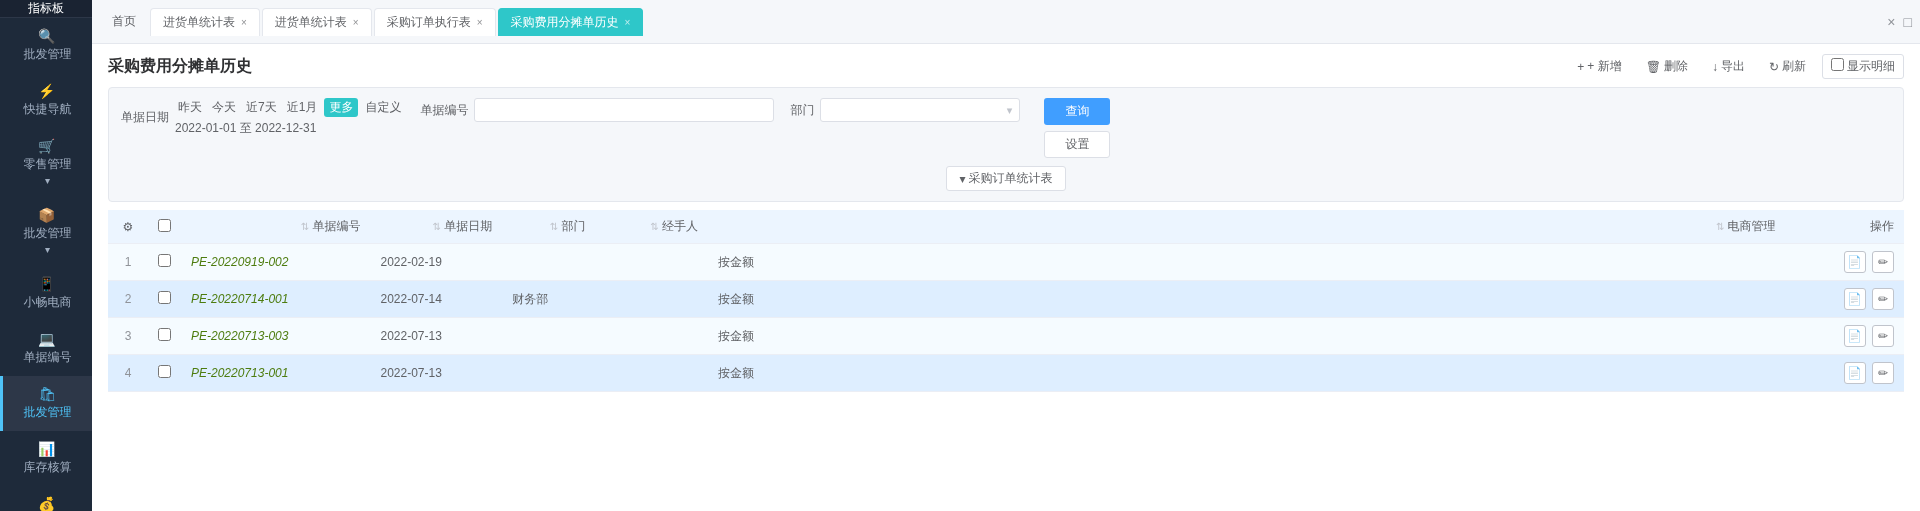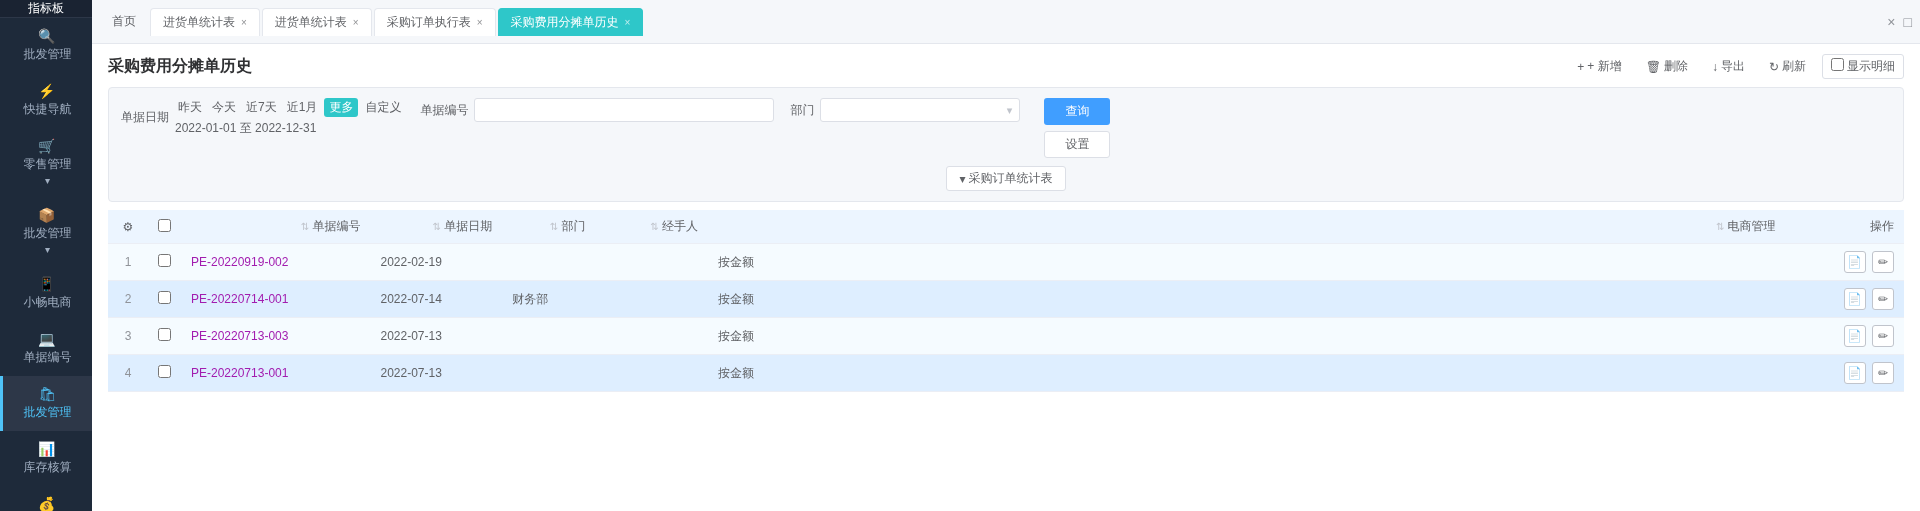--- a/index.html
+++ b/index.html
@@ -285,23 +285,24 @@
     .row-num {
       color: #909399;
       text-align: center;
       width: 40px;
     }
     .checkbox-cell {
       width: 30px;
       text-align: center;
     }
     .doc-link {
-      color: #a21caf;
+      color: #4d7c0f;
       cursor: pointer;
       text-decoration: none;
+      font-style: italic;
     }
     .action-cell {
       text-align: right;
       white-space: nowrap;
     }
     .action-icon {
       display: inline-flex;
       align-items: center;
       justify-content: center;
       width: 22px;

